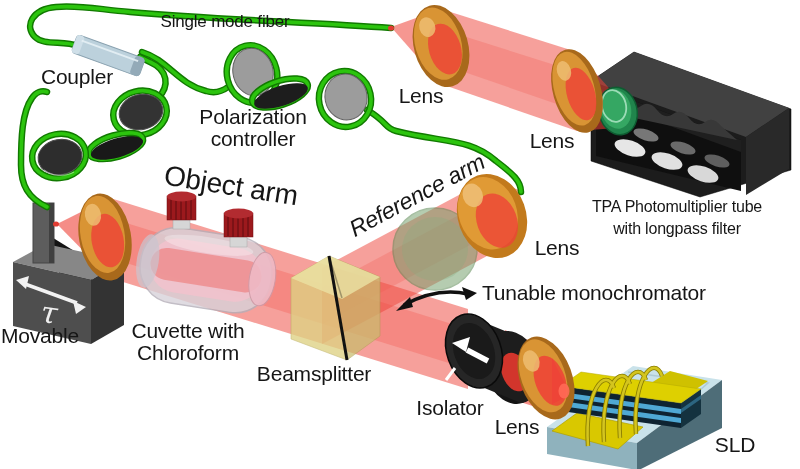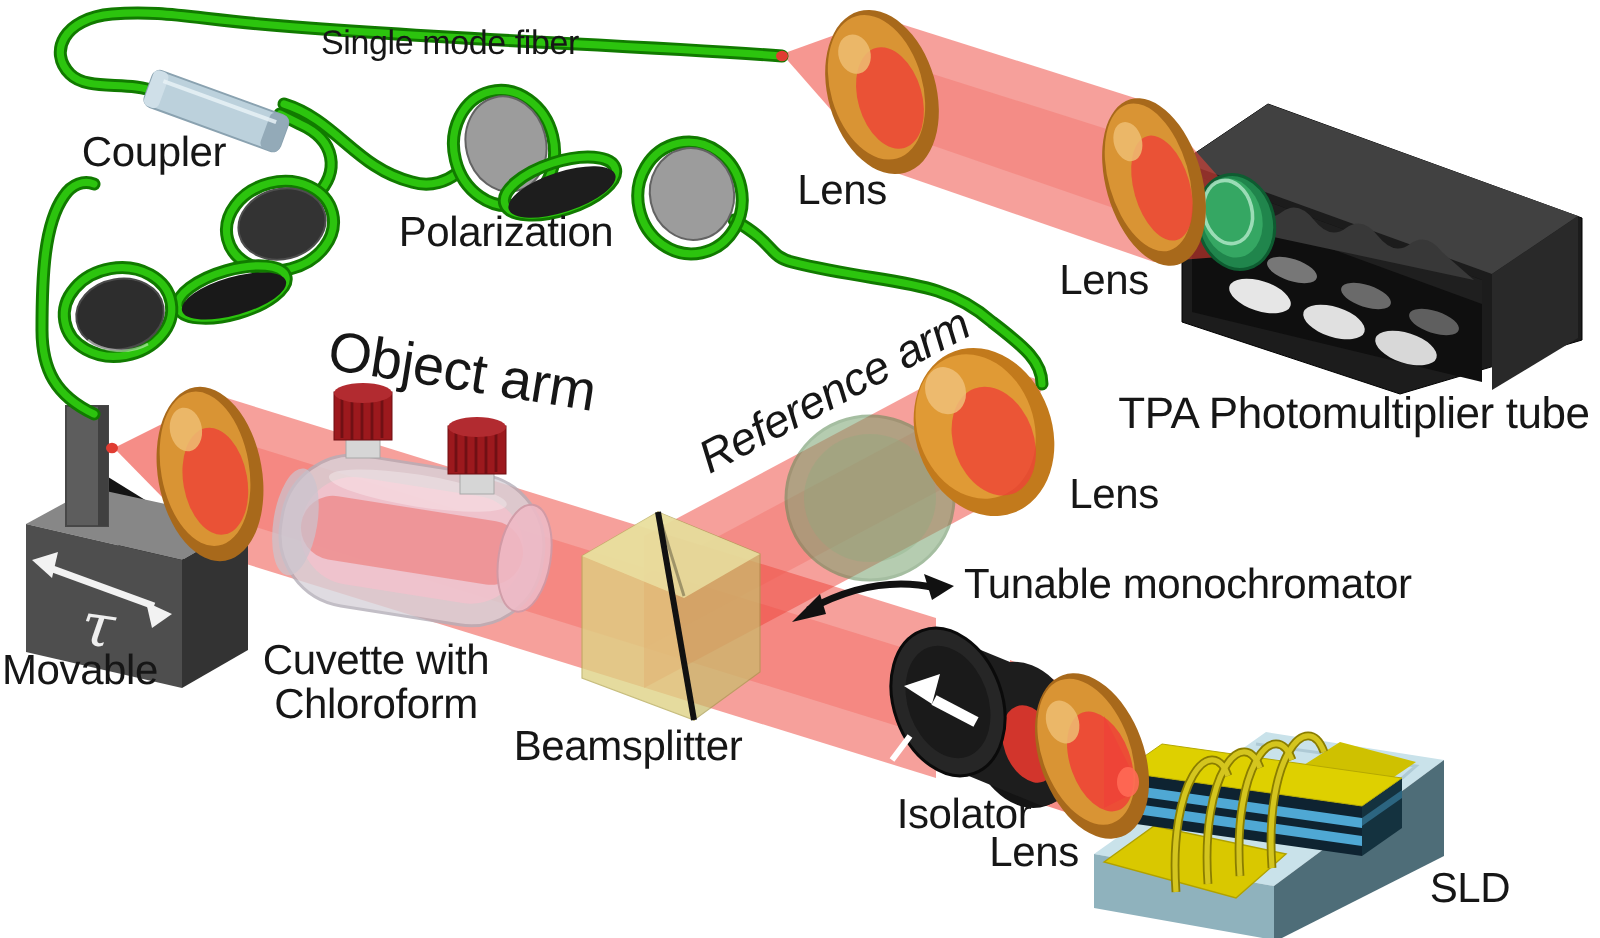--- a/index.html
+++ b/index.html
@@ -249,34 +249,36 @@
     <path d="M404,305 Q437,287 468,294" fill="none" stroke="#111111" stroke-width="3.5"></path>
     <polygon points="396,311 410,297 413,307" fill="#111111"></polygon>
     <polygon points="477,293 462,287 466,300" fill="#111111"></polygon>
   </g>
 </svg>
 
   <div class="lbl" style="left:225px;top:11px;font-size:17px;">Single mode fiber</div>
   <div class="lbl" style="left:77px;top:66px;">Coupler</div>
   <div class="lbl" style="left:253px;top:106px;">
     <div>Polarization</div>
+    <div>controller</div>
   </div>
   <div class="lbl big" style="left:231px;top:186px;transform:translate(-50%,-50%) rotate(9deg);">Object arm</div>
   <div class="lbl" style="left:417px;top:195px;font-size:23px;font-style:italic;transform:translate(-50%,-50%) rotate(-28deg);">Reference arm</div>
   <div class="lbl" style="left:421px;top:85px;">Lens</div>
   <div class="lbl" style="left:552px;top:130px;">Lens</div>
   <div class="lbl" style="left:557px;top:237px;">Lens</div>
   <div class="lbl" style="left:517px;top:416px;">Lens</div>
-  <div class="lbl" style="left:677px;top:196px;font-size:22px;">
+  <div class="lbl" style="left:677px;top:196px;font-size:16px;">
     <div>TPA Photomultiplier tube</div>
+    <div>with longpass filter</div>
   </div>
   <div class="lbl left" style="left:482px;top:282px;">Tunable monochromator</div>
   <div class="lbl" style="left:40px;top:325px;line-height:21px;">
     <div>Movable</div>
   </div>
   <div class="lbl" style="left:314px;top:363px;">Beamsplitter</div>
   <div class="lbl" style="left:188px;top:320px;">
     <div>Cuvette with</div>
     <div>Chloroform</div>
   </div>
-  <div class="lbl" style="left:450px;top:397px;margin-left:32px;">Isolator</div>
+  <div class="lbl" style="left:450px;top:397px;">Isolator</div>
   <div class="lbl" style="left:735px;top:434px;font-size:21px;">SLD</div>
 </div>
 
 </body></html>

